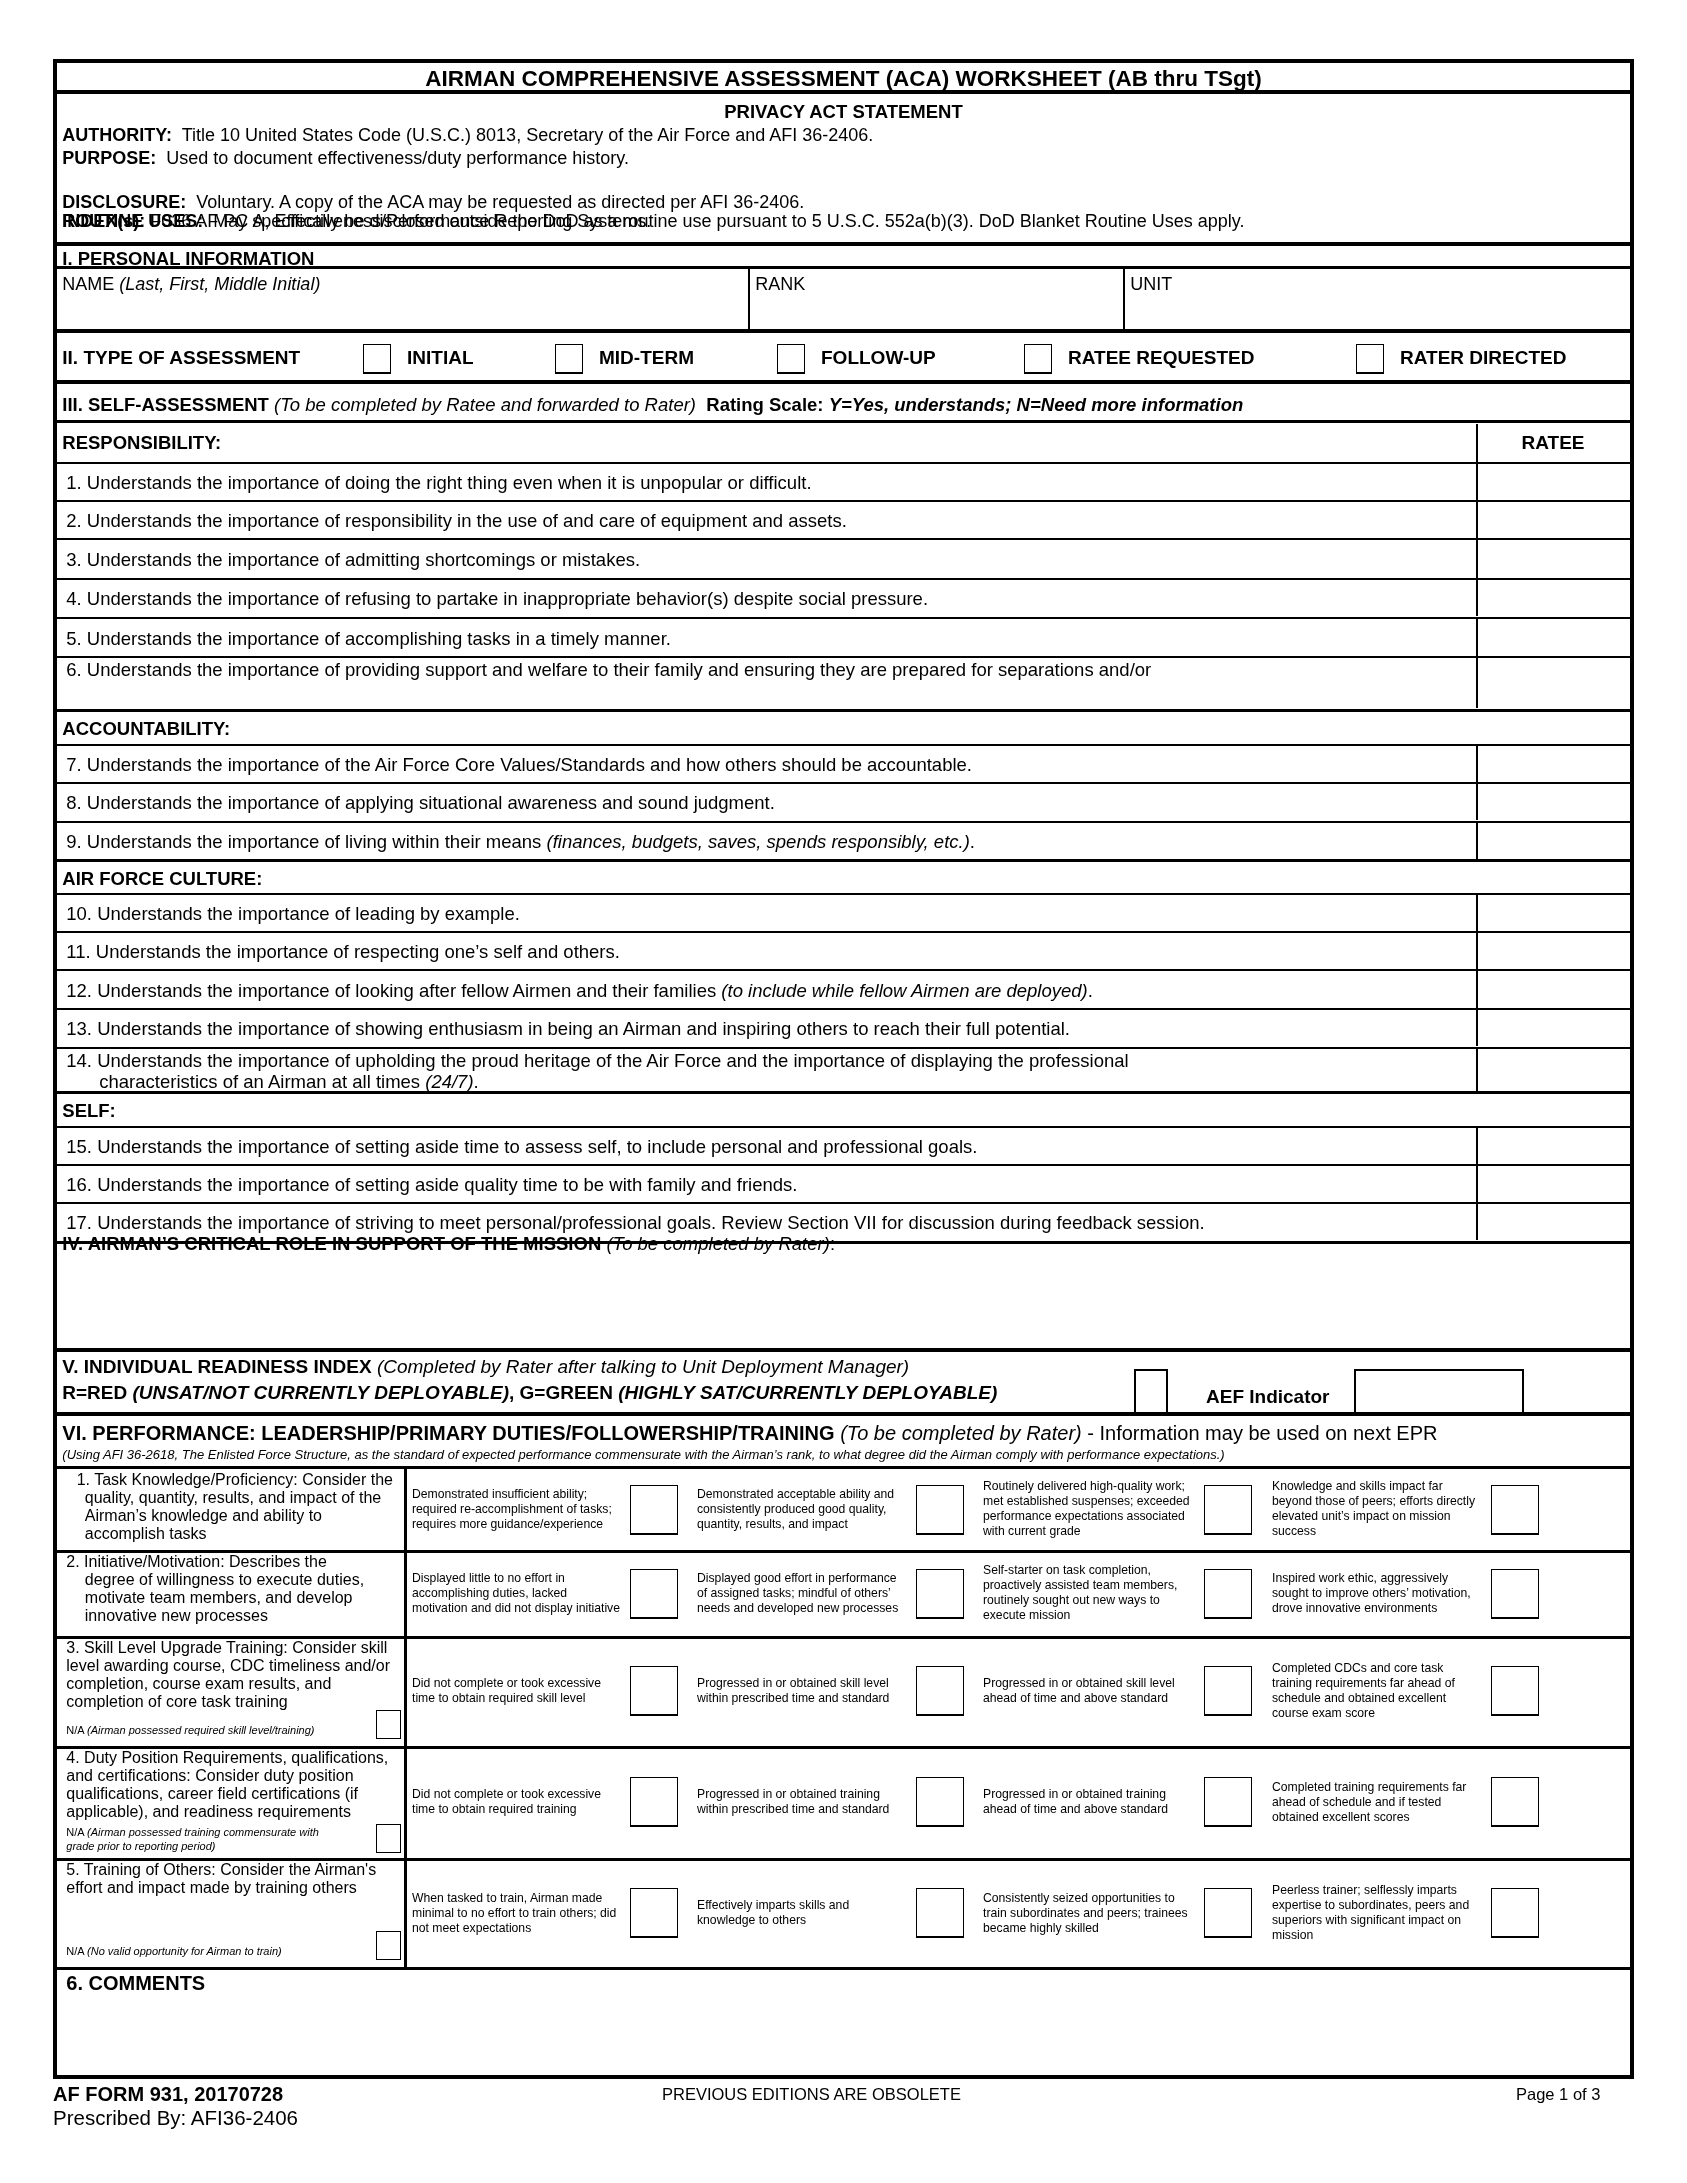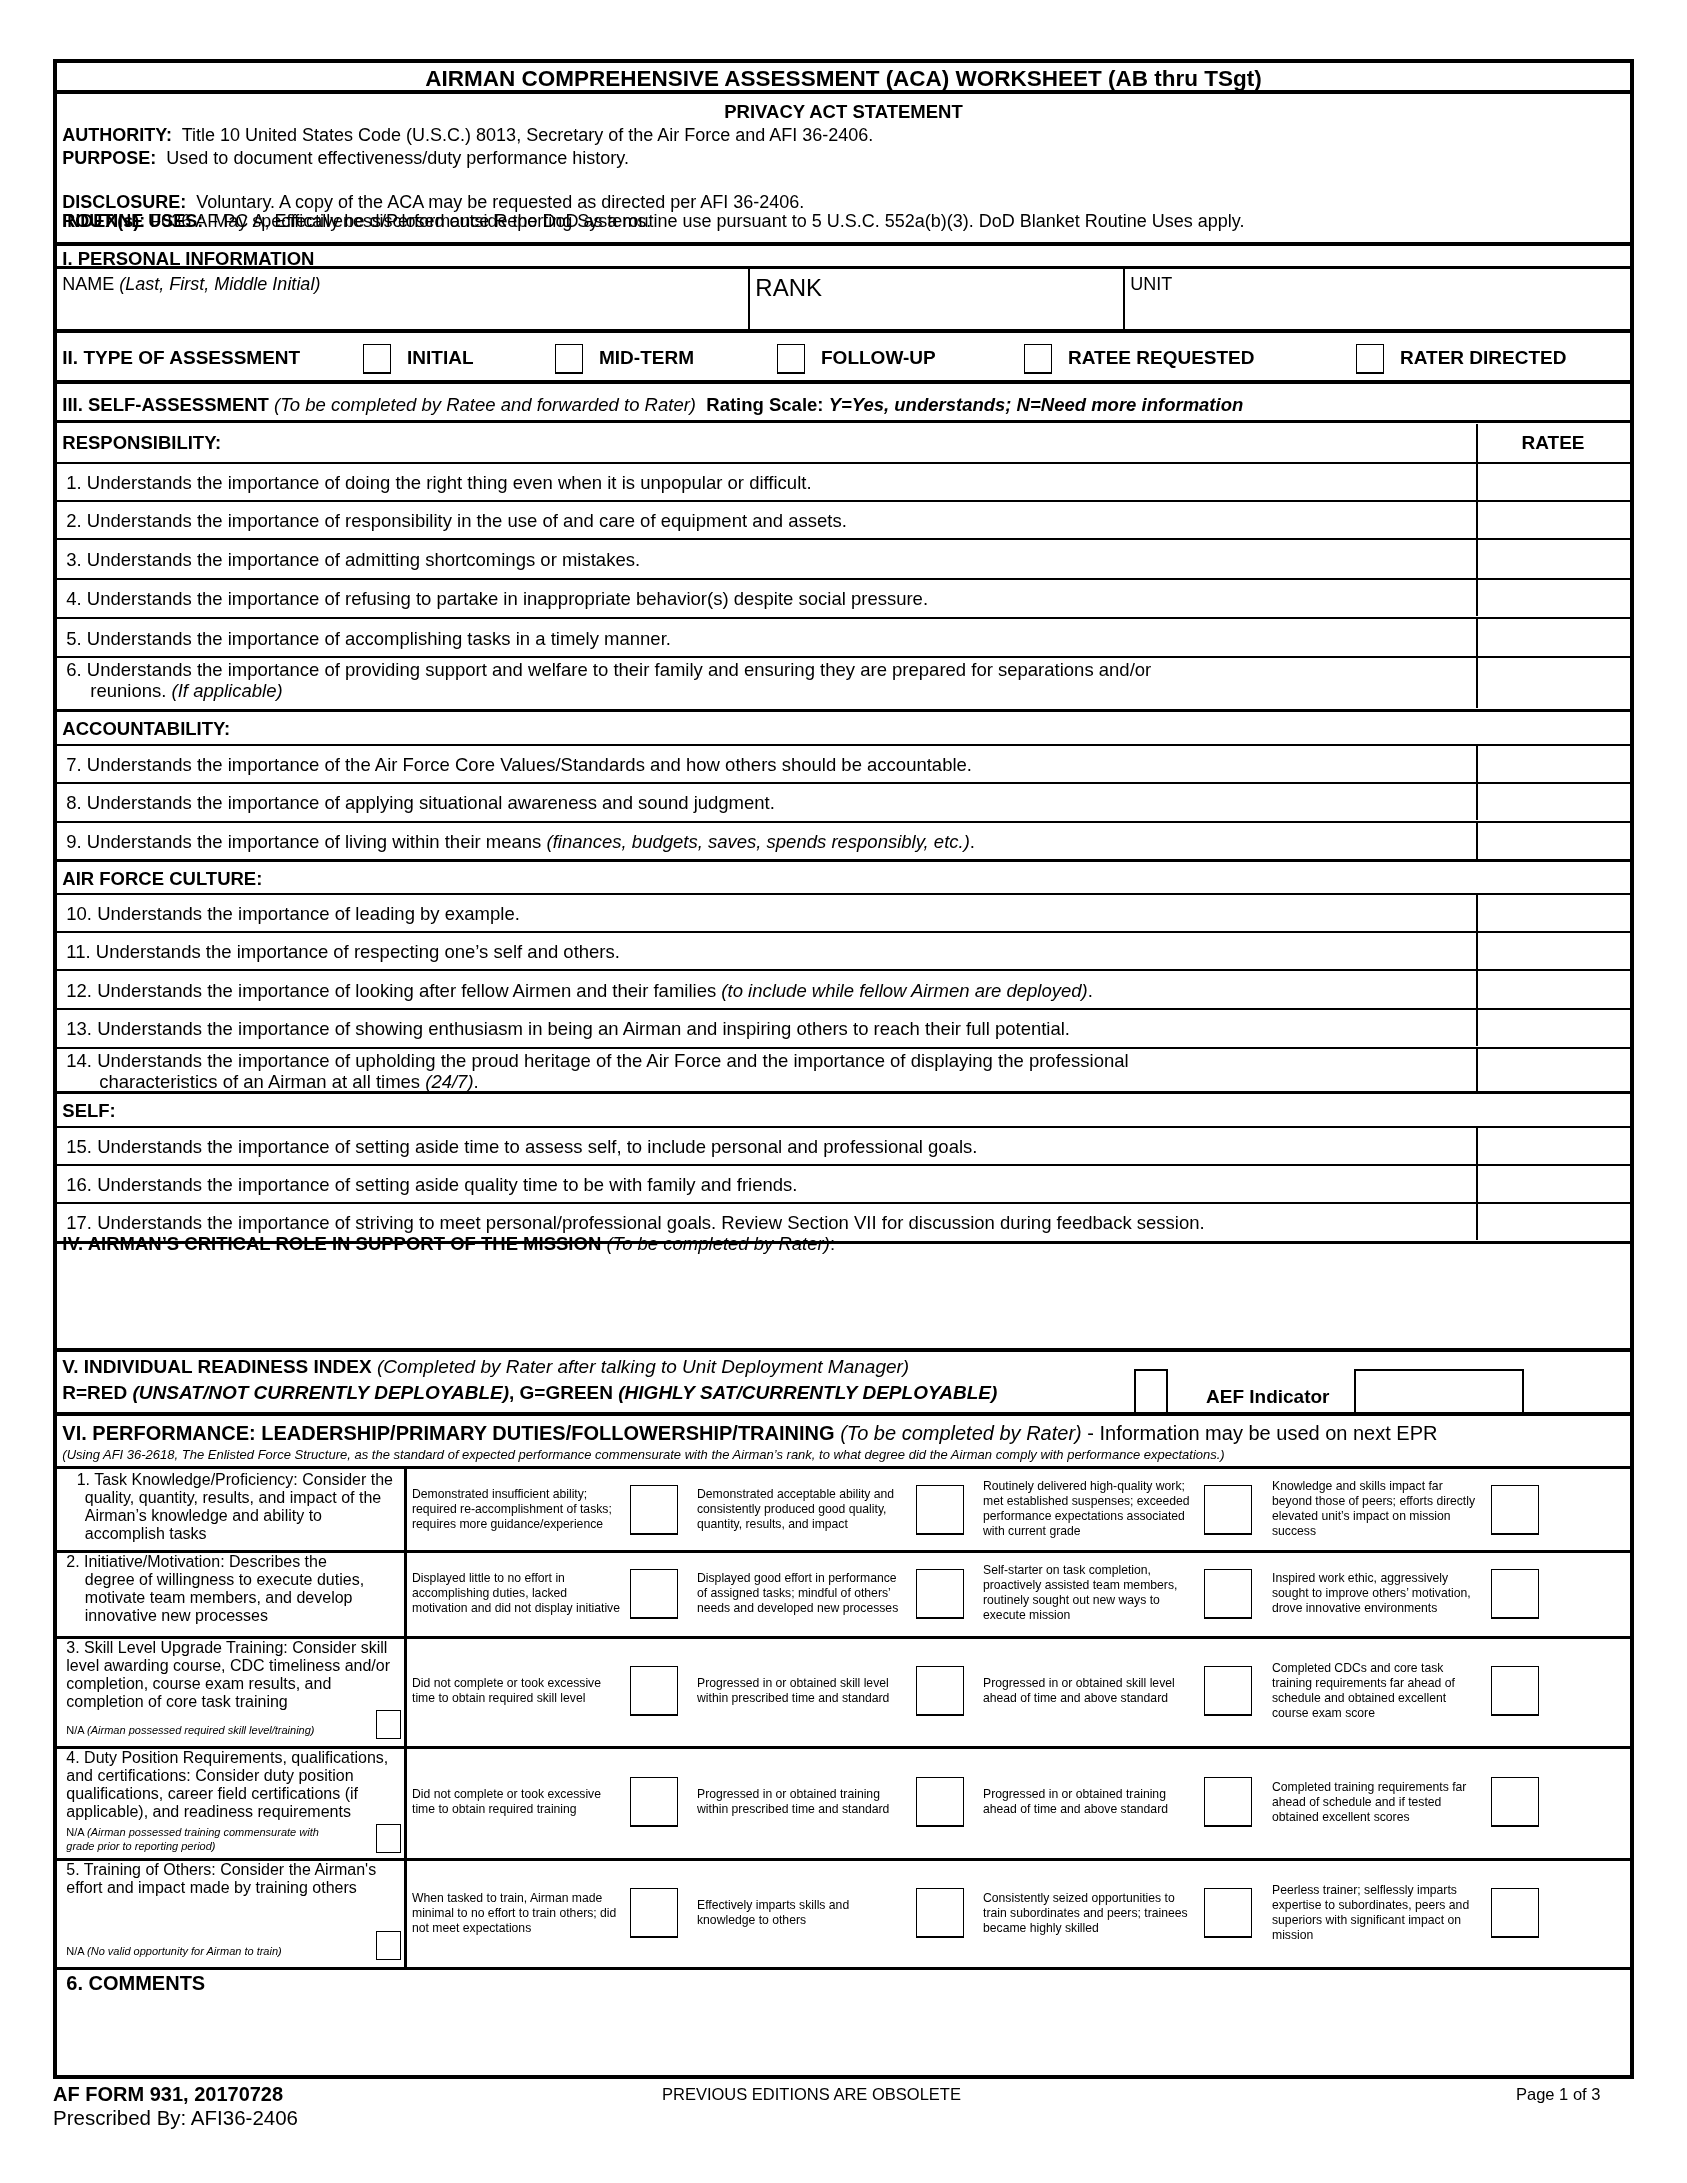--- a/index.html
+++ b/index.html
@@ -56,21 +56,21 @@
   <div class="hline" style="top:203px; height:2.6px;"></div>
   <div class="abs" style="left:0; top:206px; width:691px; height:60px;">
     <div class="t" style="left:5.3px; top:5.3px; font-size:18px;">
       <span>NAME</span>
       <span class="i">(Last, First, Middle Initial)</span>
     </div>
     <div class="t" style="left:5.3px; top:32px; font-size:18px;"></div>
   </div>
   <div class="vline" style="left:691px; top:206px; width:2px; height:60px;"></div>
   <div class="abs" style="left:693px; top:206px; width:372px; height:60px;">
-    <div class="t" style="left:5.3px; top:5.3px; font-size:24px;">RANK</div>
+    <div class="t" style="left:5.3px; top:5.3px; font-size:18px;">RANK</div>
     <div class="t" style="left:5.3px; top:32px; font-size:18px;"></div>
   </div>
   <div class="vline" style="left:1066px; top:206px; width:2px; height:60px;"></div>
   <div class="abs" style="left:1068px; top:206px; width:505px; height:60px;">
     <div class="t" style="left:5.3px; top:5.3px; font-size:18px;">UNIT</div>
     <div class="t" style="left:5.3px; top:32px; font-size:18px;"></div>
   </div>
   <div class="hline" style="top:266px; height:4px;"></div>
 
   <div class="t b" style="left:5.3px; top:284px; font-size:19px;">II. TYPE OF ASSESSMENT</div>
@@ -130,21 +130,20 @@
       </div>
       <div class="hline" style="top: 554px; height: 2px;"></div>
       <div class="abs" style="left: 0px; top: 554px; width: 1573px; height: 40px;">
         <div class="item" style="font-size: 18.5px; top: 10.6px;"><span>5. Understands the importance of accomplishing tasks in a timely manner.</span></div>
         <div class="abs" style="left: 1419px; top: 0px; width: 154px; height: 40px; border-left: 2px solid rgb(0, 0, 0); text-align: center; font-size: 18.5px; line-height: 40px;"></div>
       </div>
       <div class="hline" style="top: 593px; height: 2px;"></div>
       <div class="abs" style="left: 0px; top: 593px; width: 1573px; height: 52px;">
         <div class="item" style="font-size: 18.5px; top: 2.6px; line-height: 21px;">
           <div>6. Understands the importance of providing support and welfare to their family and ensuring they are prepared for separations and/or</div>
-          <div style="padding-left: 24px;"><span>reunions.</span> <span class="i">(If applicable)</span><span></span></div>
         </div>
         <div class="abs" style="left: 1419px; top: 0px; width: 154px; height: 52px; border-left: 2px solid rgb(0, 0, 0); text-align: center; font-size: 18.5px; line-height: 52px;"></div>
       </div>
       <div class="hline" style="top: 646px; height: 3.3px;"></div>
       <div class="t b" style="left: 5.3px; top: 655px; font-size: 18.5px;">ACCOUNTABILITY:</div>
       <div class="hline" style="top: 681px; height: 2px;"></div>
       <div class="abs" style="left: 0px; top: 681px; width: 1573px; height: 38px;">
         <div class="item" style="font-size: 18.5px; top: 10px;"><span>7. Understands the importance of the Air Force Core Values/Standards and how others should be accountable.</span></div>
         <div class="abs" style="left: 1419px; top: 0px; width: 154px; height: 38px; border-left: 2px solid rgb(0, 0, 0); text-align: center; font-size: 18.5px; line-height: 38px;"></div>
       </div>

